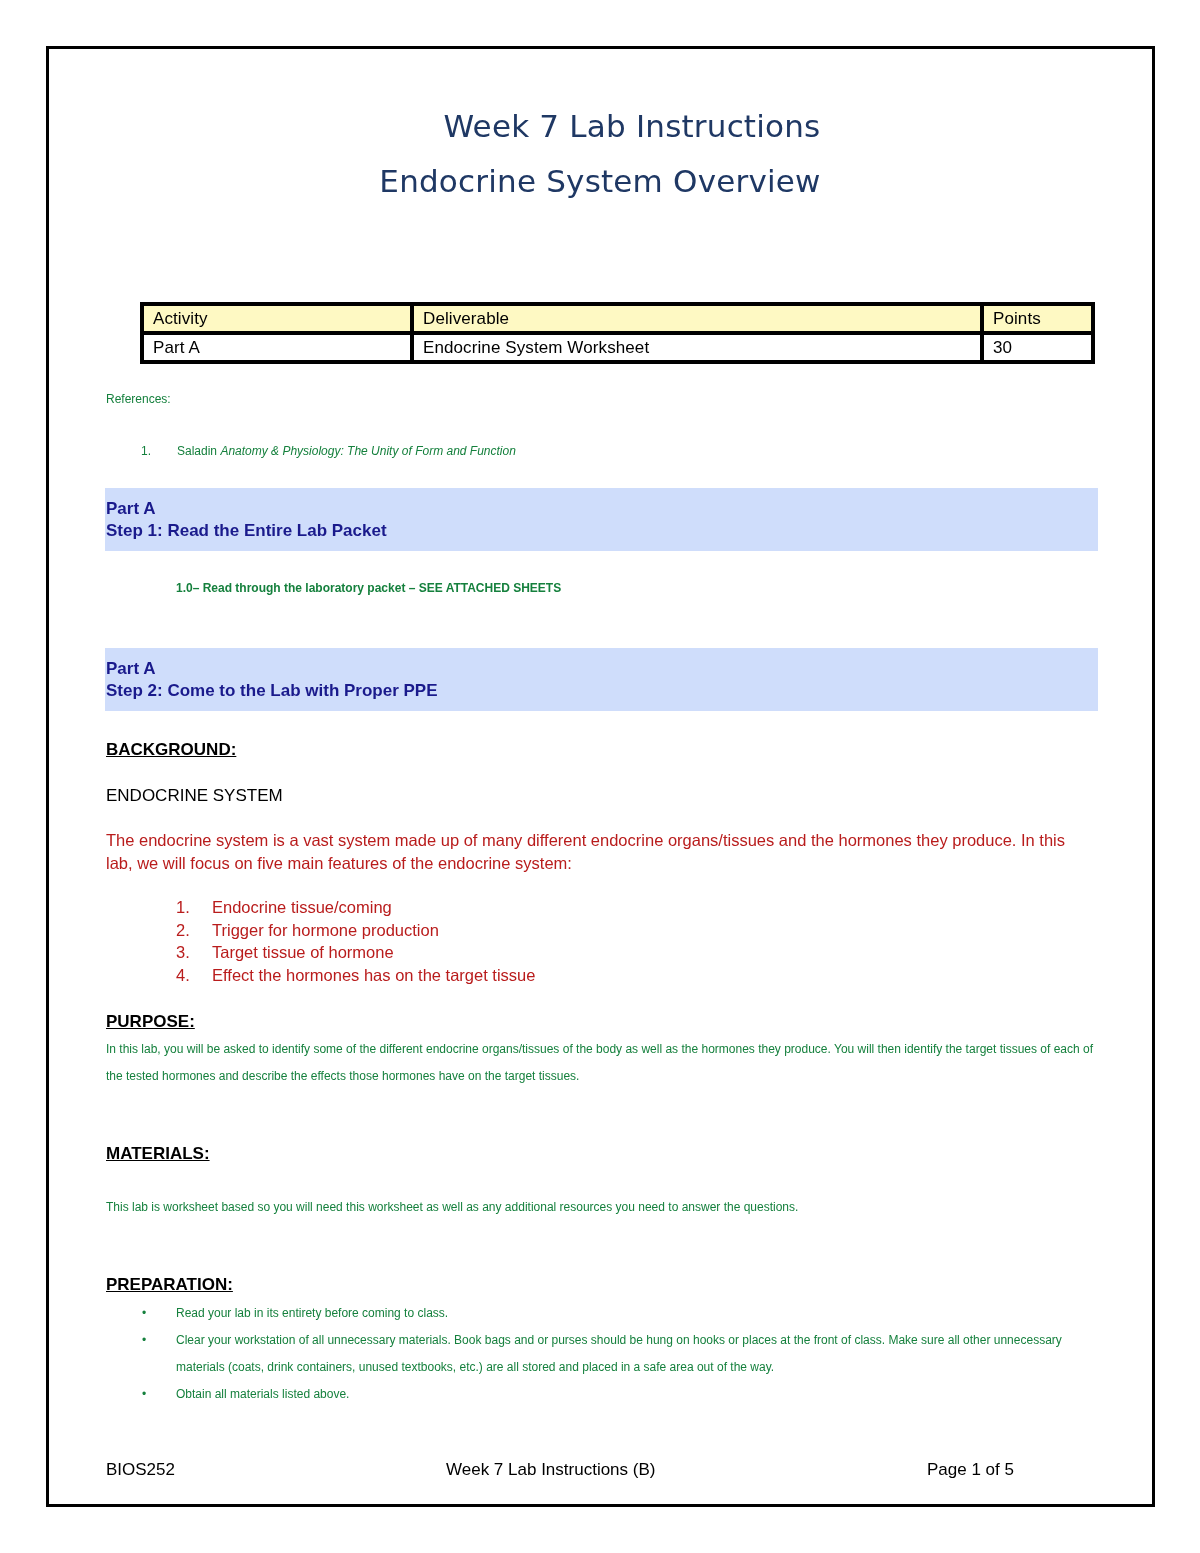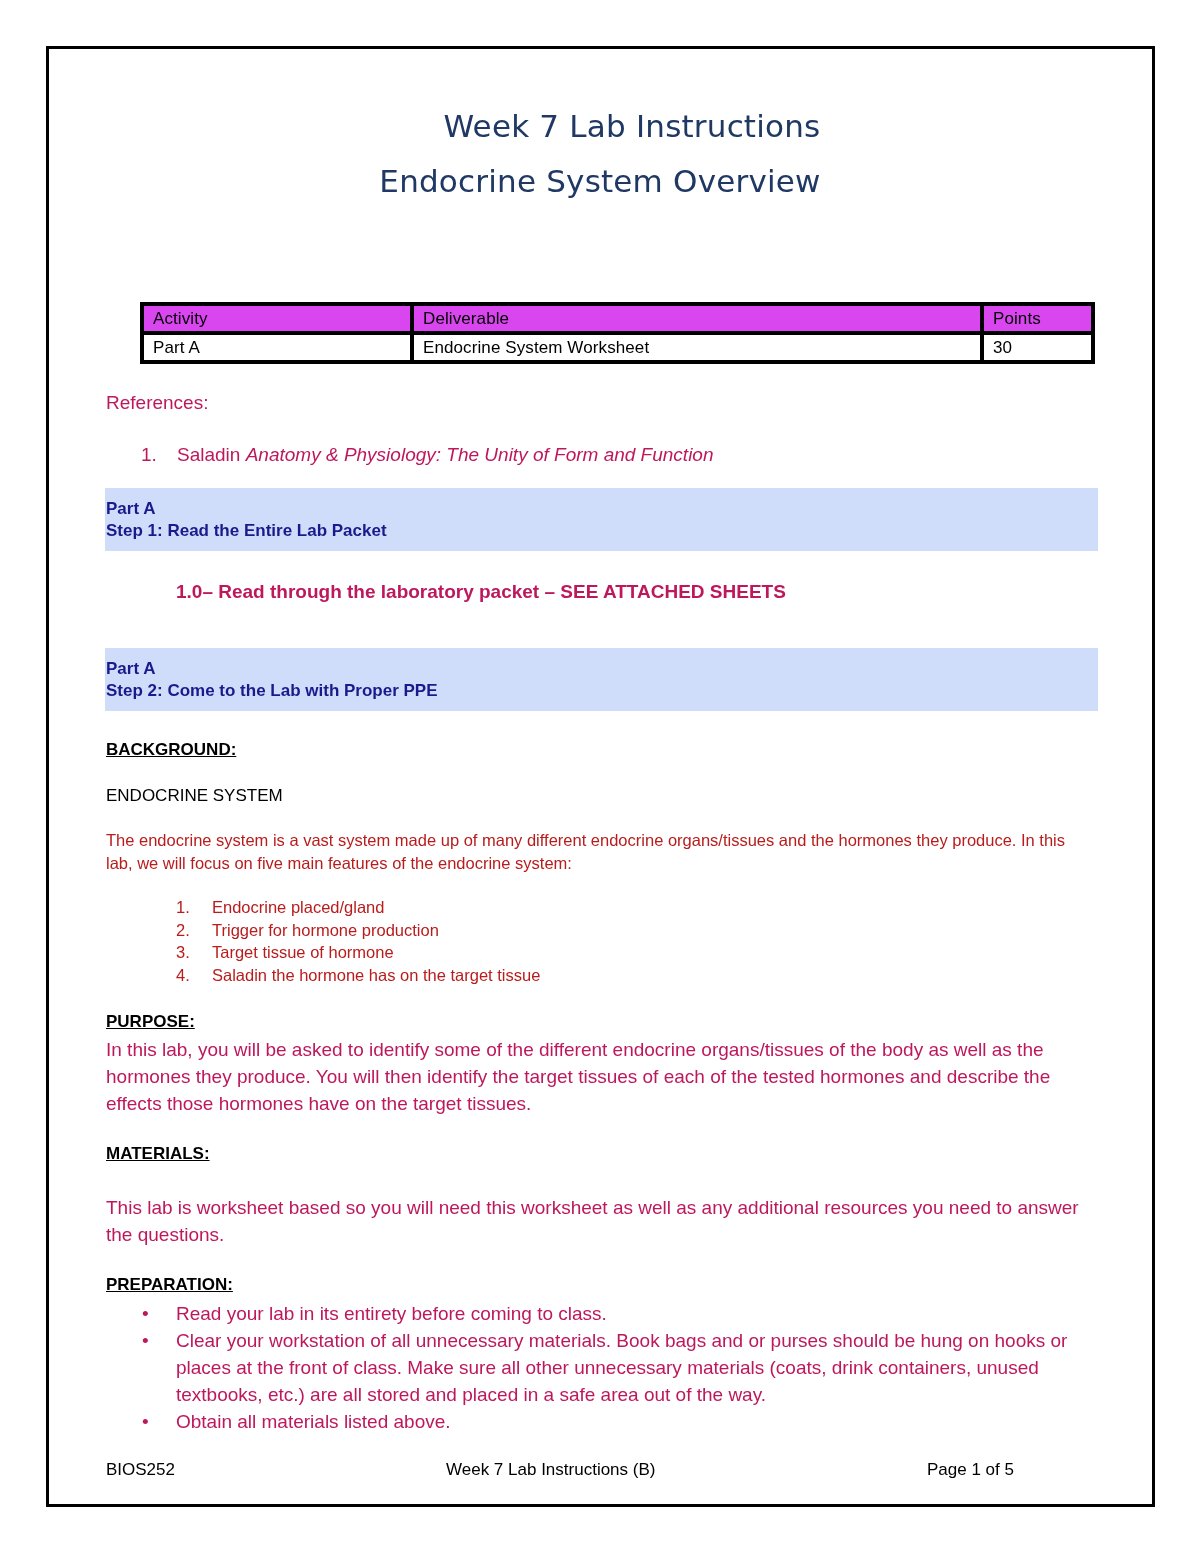--- a/index.html
+++ b/index.html
@@ -18,24 +18,24 @@
 
   table.deliv {
     position: absolute; left: 140px; top: 302px; width: 955px;
     border-collapse: collapse;
     font-family: "Liberation Sans", sans-serif; font-size: 17px; color: #000;
   }
   table.deliv td {
     border: 4px solid #000; padding: 2px 9px 1px 9px; height: 22px;
     line-height: 22px; letter-spacing: 0.1px;
   }
-  table.deliv tr.head td { background: #d946ef; }
+  table.deliv tr.head td { background: #fef9c3; }
   table.deliv tr.row td { background: #ffffff; }
 
-  .body-text { font-family: "Liberation Sans", sans-serif; font-size: 19px; color: #be185d; }
+  .body-text { font-family: "Liberation Sans", sans-serif; font-size: 12px; color: #15803d; }
   .abs { position: absolute; }
   .refs-label { left: 106px; top: 392px; }
   .ref-item { left: 141px; top: 444px; }
   .ref-item .num { display: inline-block; width: 36px; }
   .ref-item em { font-style: italic; }
 
   .band {
     position: absolute; left: 105px; width: 993px; height: 63px;
     background: #cfddfb; font-family: "Liberation Sans", sans-serif;
     font-weight: bold; color: #1a1a8c; font-size: 17px;
@@ -113,24 +113,24 @@
   <div class="l1">Part A</div>
   <div class="l2">Step 2: Come to the Lab with Proper PPE</div>
 </div>
 
 <div class="abs heading-u bg-head">BACKGROUND:</div>
 <div class="abs endo-head">ENDOCRINE SYSTEM</div>
 
 <div class="abs arial intro">The endocrine system is a vast system made up of many different endocrine organs/tissues and the hormones they produce. In this lab, we will focus on five main features of the endocrine system:</div>
 
 <ul class="abs arial features">
-  <li><span class="n">1.</span><span>Endocrine placed/gland</span></li>
+  <li><span class="n">1.</span><span>Endocrine tissue/coming</span></li>
   <li><span class="n">2.</span><span>Trigger for hormone production</span></li>
   <li><span class="n">3.</span><span>Target tissue of hormone</span></li>
-  <li><span class="n">4.</span><span>Saladin the hormone has on the target tissue</span></li>
+  <li><span class="n">4.</span><span>Effect the hormones has on the target tissue</span></li>
 </ul>
 
 <div class="abs heading-u purpose-head">PURPOSE:</div>
 <div class="abs body-text purpose-text">In this lab, you will be asked to identify some of the different endocrine organs/tissues of the body as well as the hormones they produce. You will then identify the target tissues of each of the tested hormones and describe the effects those hormones have on the target tissues.</div>
 
 <div class="abs heading-u materials-head">MATERIALS:</div>
 <div class="abs body-text materials-text">This lab is worksheet based so you will need this worksheet as well as any additional resources you need to answer the questions.</div>
 
 <div class="abs heading-u prep-head">PREPARATION:</div>
 <ul class="abs body-text prep-list">

